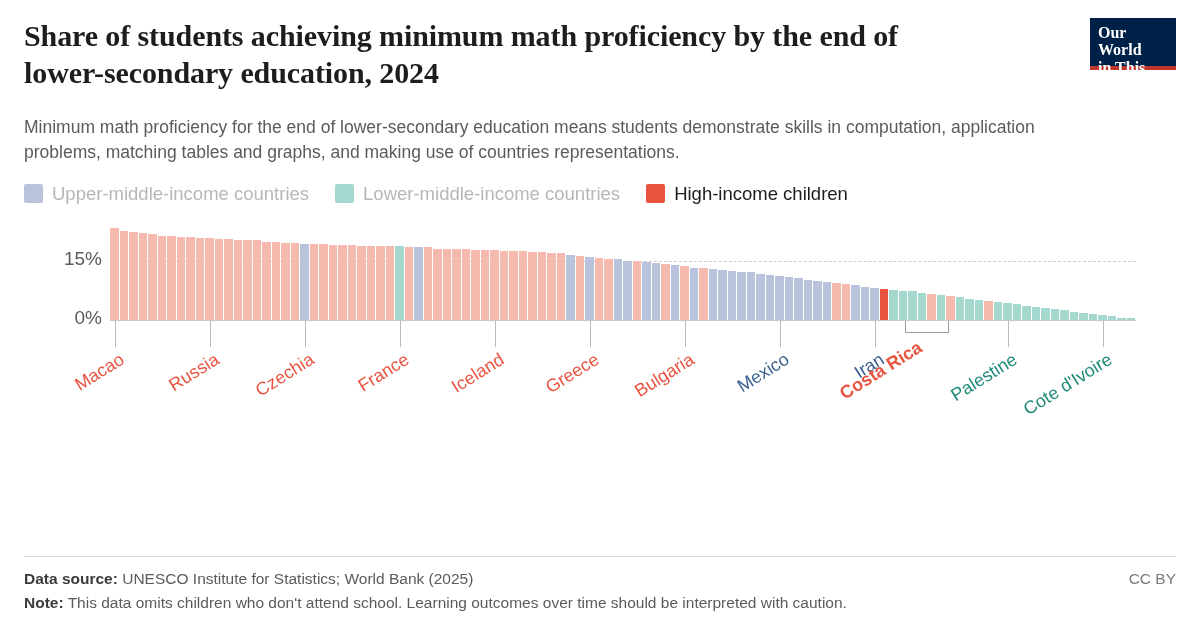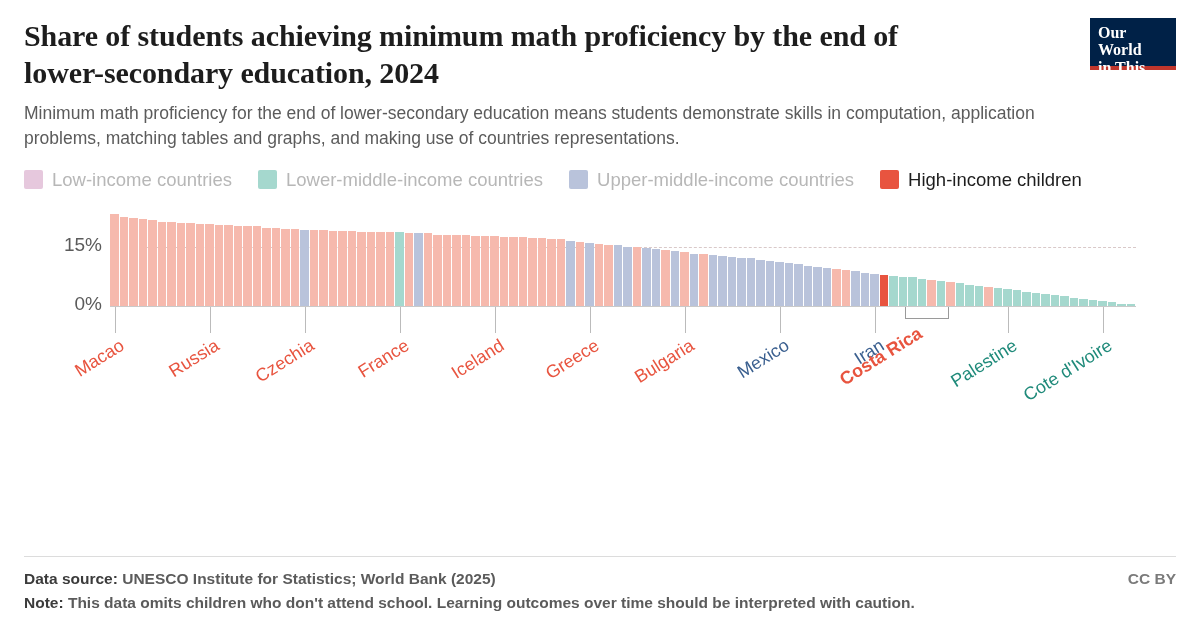--- a/index.html
+++ b/index.html
@@ -27,21 +27,21 @@
     position: relative;
     padding-right: 140px;
   }
   .title {
     font-family: "Liberation Serif", serif;
     font-size: 30px;
     line-height: 1.22;
     font-weight: 700;
     letter-spacing: -0.1px;
     color: #1d1d1d;
-    margin: 0 0 10px 0;
+    margin: 0 0 24px 0;
     max-width: 930px;
   }
   .subtitle {
     font-size: 17.5px;
     line-height: 1.42;
     color: #5b5b5b;
     margin: 0;
     max-width: 1120px;
     font-weight: 400;
   }
@@ -194,21 +194,20 @@
   }
 
   
   .footer {
     position: absolute;
     left: 24px;
     right: 24px;
     bottom: 12px;
     border-top: 1px solid #dcdcdc;
     padding-top: 10px;
-    font-weight: bold;
   }
   .footer-row {
     display: flex;
     justify-content: space-between;
     align-items: baseline;
     font-size: 15.5px;
     color: #5b5b5b;
     line-height: 1.55;
   }
   .footer b { color: #3b3b3b; }
@@ -228,30 +227,26 @@
     <h1 class="title">Share of students achieving minimum math proficiency by the end of lower-secondary education, 2024</h1>
     <p class="subtitle">Minimum math proficiency for the end of lower-secondary education means students demonstrate skills in computation, application problems, matching tables and graphs, and making use of countries representations.</p>
     <div class="owid-logo">
       <div>Our World</div>
       <div>in This</div>
     </div>
   </div>
 
   <div class="legend" id="legend">
       <div class="legend-item">
-        <span class="legend-swatch" style="background: rgb(230, 200, 221);"></span>
-        <span class="legend-label">Low-income countries</span>
+        <span class="legend-swatch" style="background: rgb(185, 195, 219);"></span>
+        <span class="legend-label">Upper-middle-income countries</span>
       </div>
       <div class="legend-item">
         <span class="legend-swatch" style="background: rgb(165, 216, 206);"></span>
         <span class="legend-label">Lower-middle-income countries</span>
-      </div>
-      <div class="legend-item">
-        <span class="legend-swatch" style="background: rgb(185, 195, 219);"></span>
-        <span class="legend-label">Upper-middle-income countries</span>
       </div>
       <div class="legend-item active">
         <span class="legend-swatch" style="background: rgb(232, 84, 63);"></span>
         <span class="legend-label">High-income children</span>
       </div>
     </div>
 
   <div class="chart">
     <div class="y-axis" id="y-axis">
         <div class="axis-label" style="top: 82px;">0%</div>

